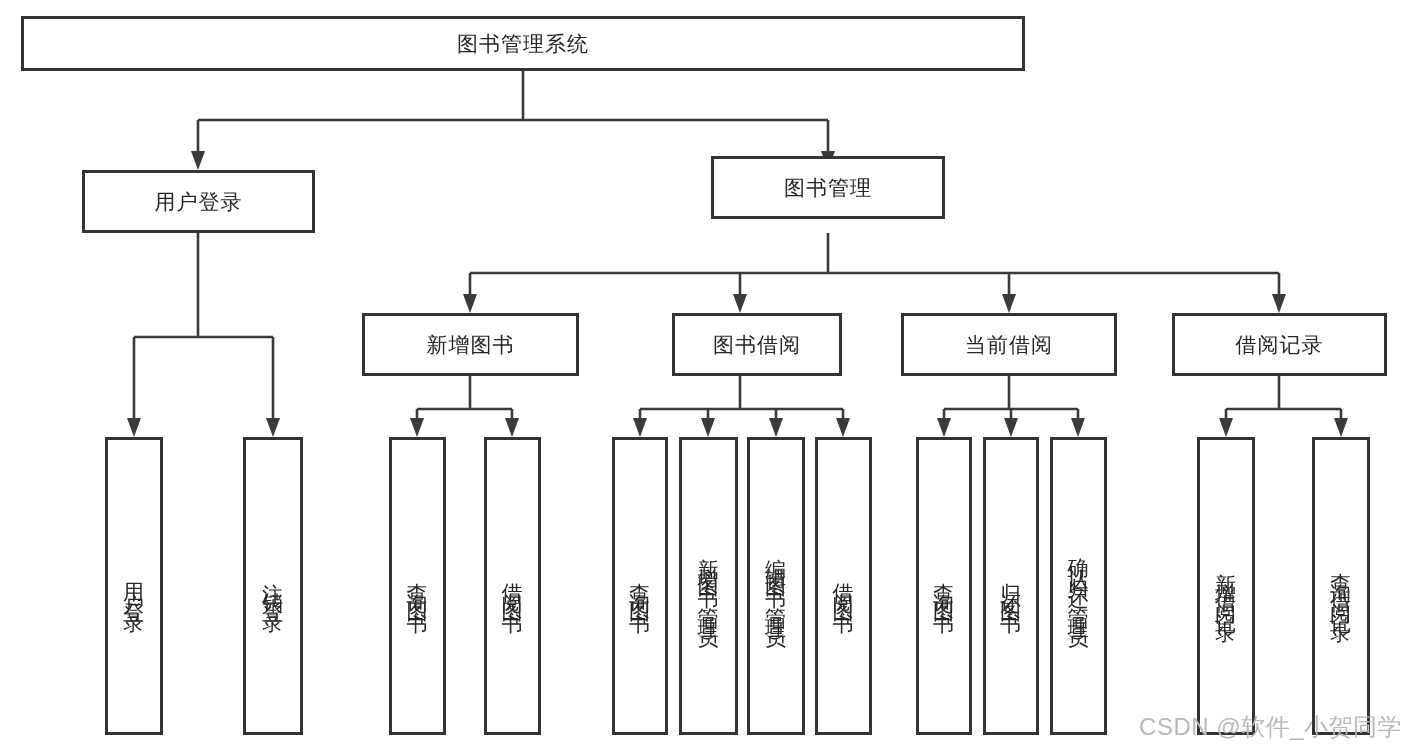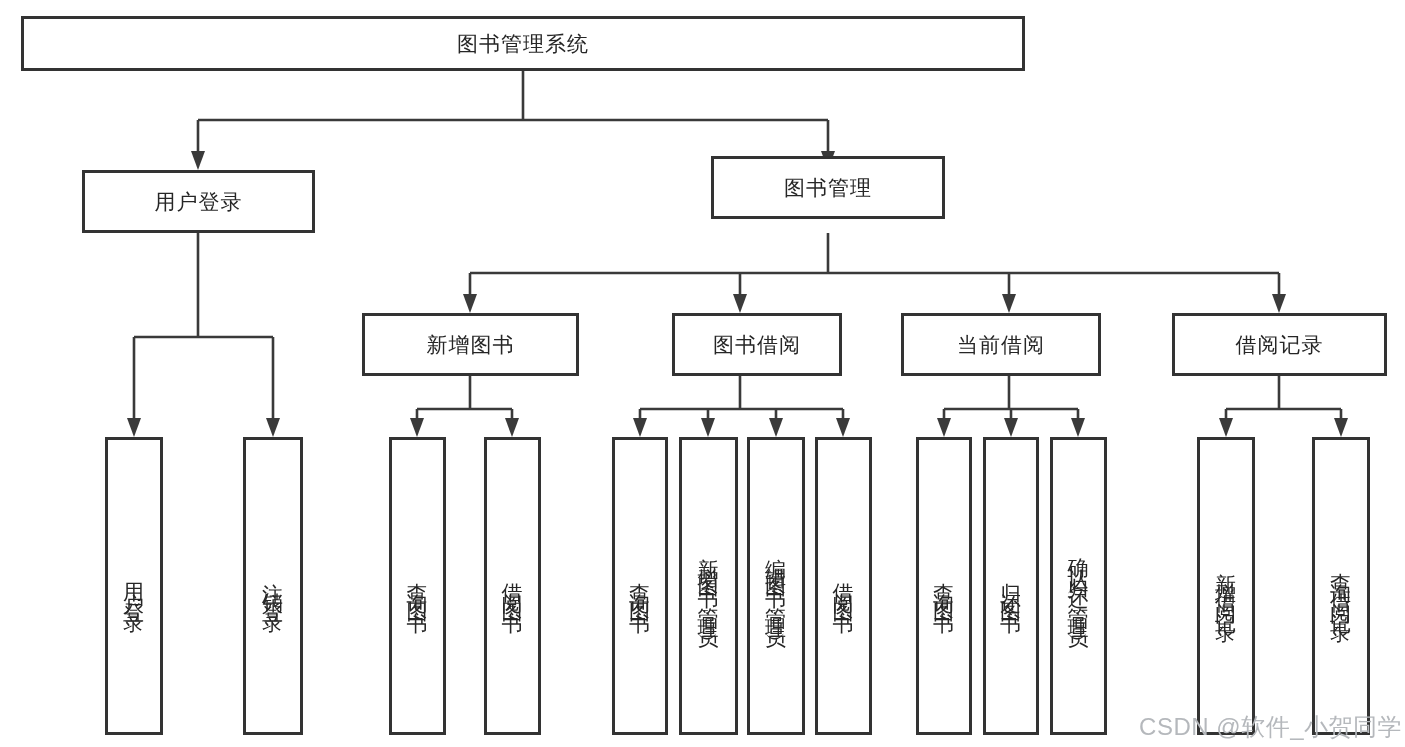--- a/index.html
+++ b/index.html
@@ -48,21 +48,21 @@
     letter-spacing: 10px;
     line-height: 1;
     white-space: nowrap;
   }
   
   .n-root   { left: 21px;   top: 16px;  width: 1004px; height: 55px; }
   .n-l2a    { left: 82px;   top: 170px; width: 233px;  height: 63px; }
   .n-l2b    { left: 711px;  top: 156px; width: 234px;  height: 63px; }
   .n-l3a    { left: 362px;  top: 313px; width: 217px;  height: 63px; }
   .n-l3b    { left: 632px;  top: 313px; width: 170px;  height: 63px; margin-left: 40px; }
-  .n-l3c    { left: 901px;  top: 313px; width: 200px;  height: 63px; }
+  .n-l3c    { left: 901px;  top: 313px; width: 216px;  height: 63px; }
   .n-l3d    { left: 1172px; top: 313px; width: 215px;  height: 63px; }
   .leaf     { top: 437px; height: 298px; }
   .n-a1 { left: 105px;  width: 58px; }
   .n-a2 { left: 243px;  width: 60px; }
   .n-b1 { left: 389px;  width: 57px; }
   .n-b2 { left: 484px;  width: 57px; }
   .n-c1 { left: 612px;  width: 56px; }
   .n-c2 { left: 679px;  width: 59px; }
   .n-c3 { left: 747px;  width: 58px; }
   .n-c4 { left: 815px;  width: 57px; }

